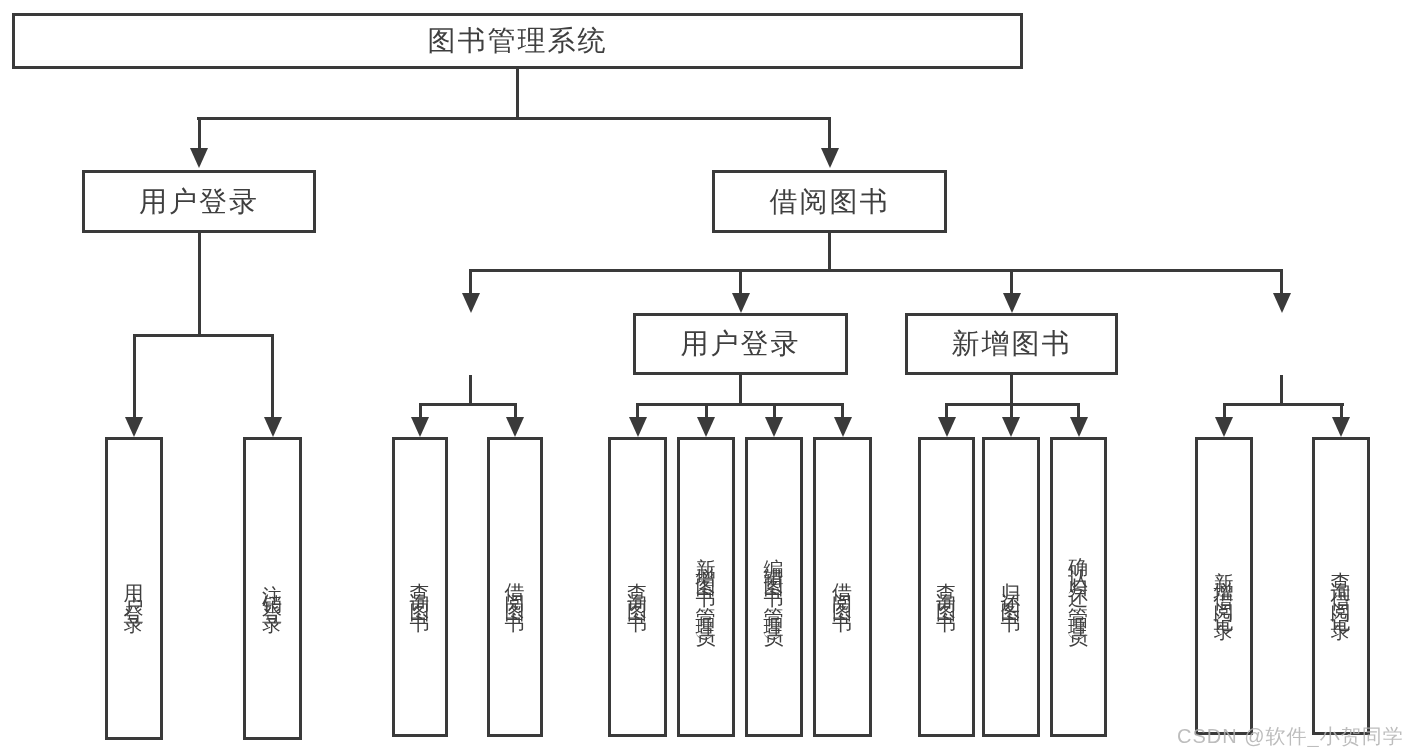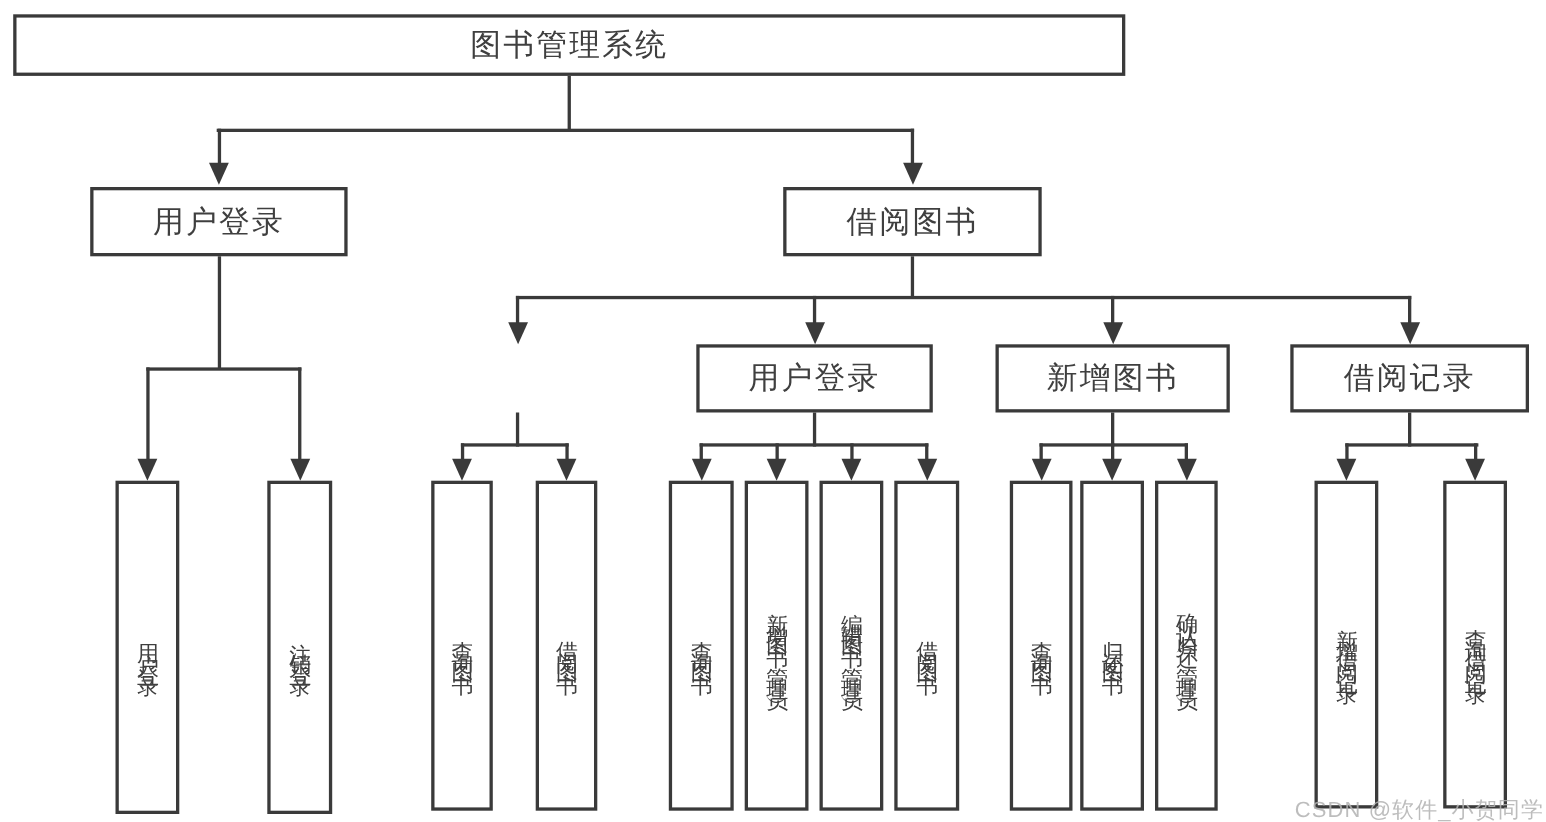--- a/index.html
+++ b/index.html
@@ -103,21 +103,20 @@
   <div class="arrow" style="left:462px; top:293px;"></div>
   <div class="ln" style="left:739px; top:269px; width:3px; height:26px;"></div>
   <div class="arrow" style="left:732px; top:293px;"></div>
   <div class="ln" style="left:1010px; top:269px; width:3px; height:26px;"></div>
   <div class="arrow" style="left:1003px; top:293px;"></div>
   <div class="ln" style="left:1280px; top:269px; width:3px; height:26px;"></div>
   <div class="arrow" style="left:1273px; top:293px;"></div>
 
   <div class="hbox" style="left:633px; top:313px; width:215px; height:62px;">用户登录</div>
   <div class="hbox" style="left:905px; top:313px; width:213px; height:62px;">新增图书</div>
-  <div class="hbox" style="left:1173px; top:313px; width:217px; height:62px;">借阅记录</div>
 
   <div class="ln" style="left:469px; top:375px; width:3px; height:31px;"></div>
   <div class="ln" style="left:419px; top:403px; width:98px; height:3px;"></div>
   <div class="ln" style="left:419px; top:403px; width:3px; height:17px;"></div>
   <div class="arrow" style="left:411px; top:417px;"></div>
   <div class="ln" style="left:514px; top:403px; width:3px; height:17px;"></div>
   <div class="arrow" style="left:506px; top:417px;"></div>
 
   <div class="ln" style="left:739px; top:375px; width:3px; height:31px;"></div>
   <div class="ln" style="left:636px; top:403px; width:208px; height:3px;"></div>

